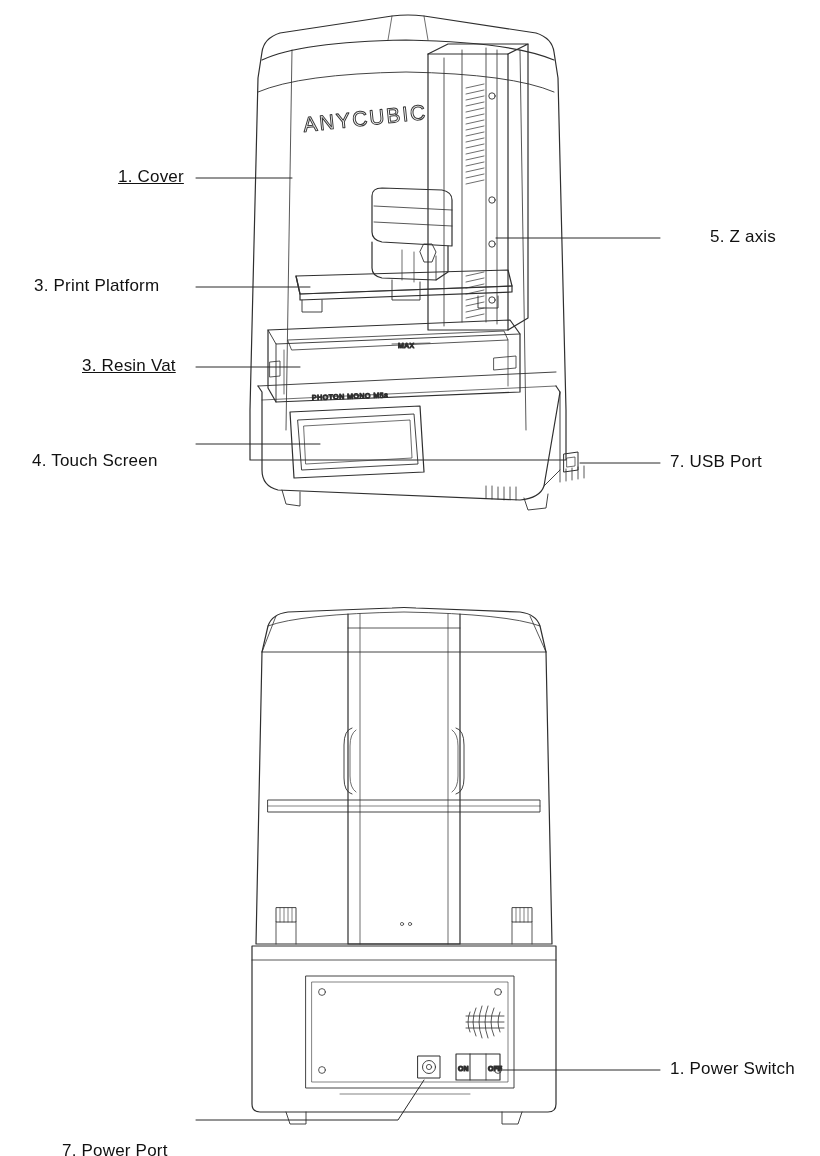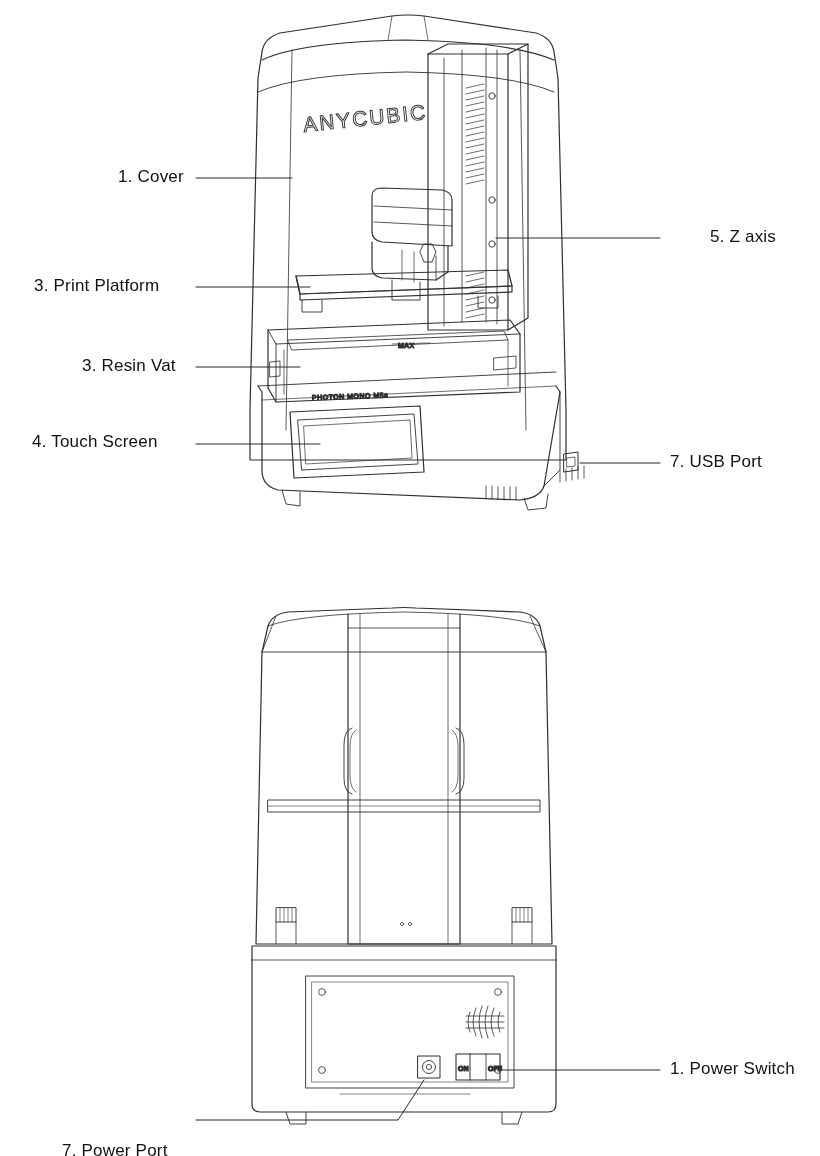--- a/index.html
+++ b/index.html
@@ -278,27 +278,27 @@
         <path d="M196 367 L300 367"></path>
         <path d="M196 444 L320 444"></path>
         <path d="M660 238 L496 238"></path>
         <path d="M660 463 L580 463"></path>
         <path d="M660 1070 L524 1070 L498 1070"></path>
         <path d="M196 1120 L398 1120 L424 1080"></path>
       </g>
     </g>
   </svg>
 
-  <div class="label" style="left:118px; top:167px; text-align:right;">1. Cover</div>
+  <div class="label" style="left:118px; top:167px; text-align:right;text-decoration:underline;">1. Cover</div>
 
   <div class="label" style="left:34px; top:276px;">3. Print Platform</div>
 
-  <div class="label" style="left:82px; top:356px;">3. Resin Vat</div>
-
-  <div class="label" style="left:32px; top:432px;">4. Touch Screen</div>
+  <div class="label" style="left:82px; top:356px;text-decoration:underline;">3. Resin Vat</div>
+
+  <div class="label" style="left:32px; top:451px;">4. Touch Screen</div>
 
   <div class="label" style="left:670px; top:227px;margin-left:40px;">5. Z axis</div>
 
   <div class="label" style="left:670px; top:452px;">7. USB Port</div>
 
   <div class="label" style="left:62px; top:1141px;">7. Power Port</div>
 
   <div class="label" style="left:670px; top:1059px;">1. Power Switch</div>
 
 </div>

